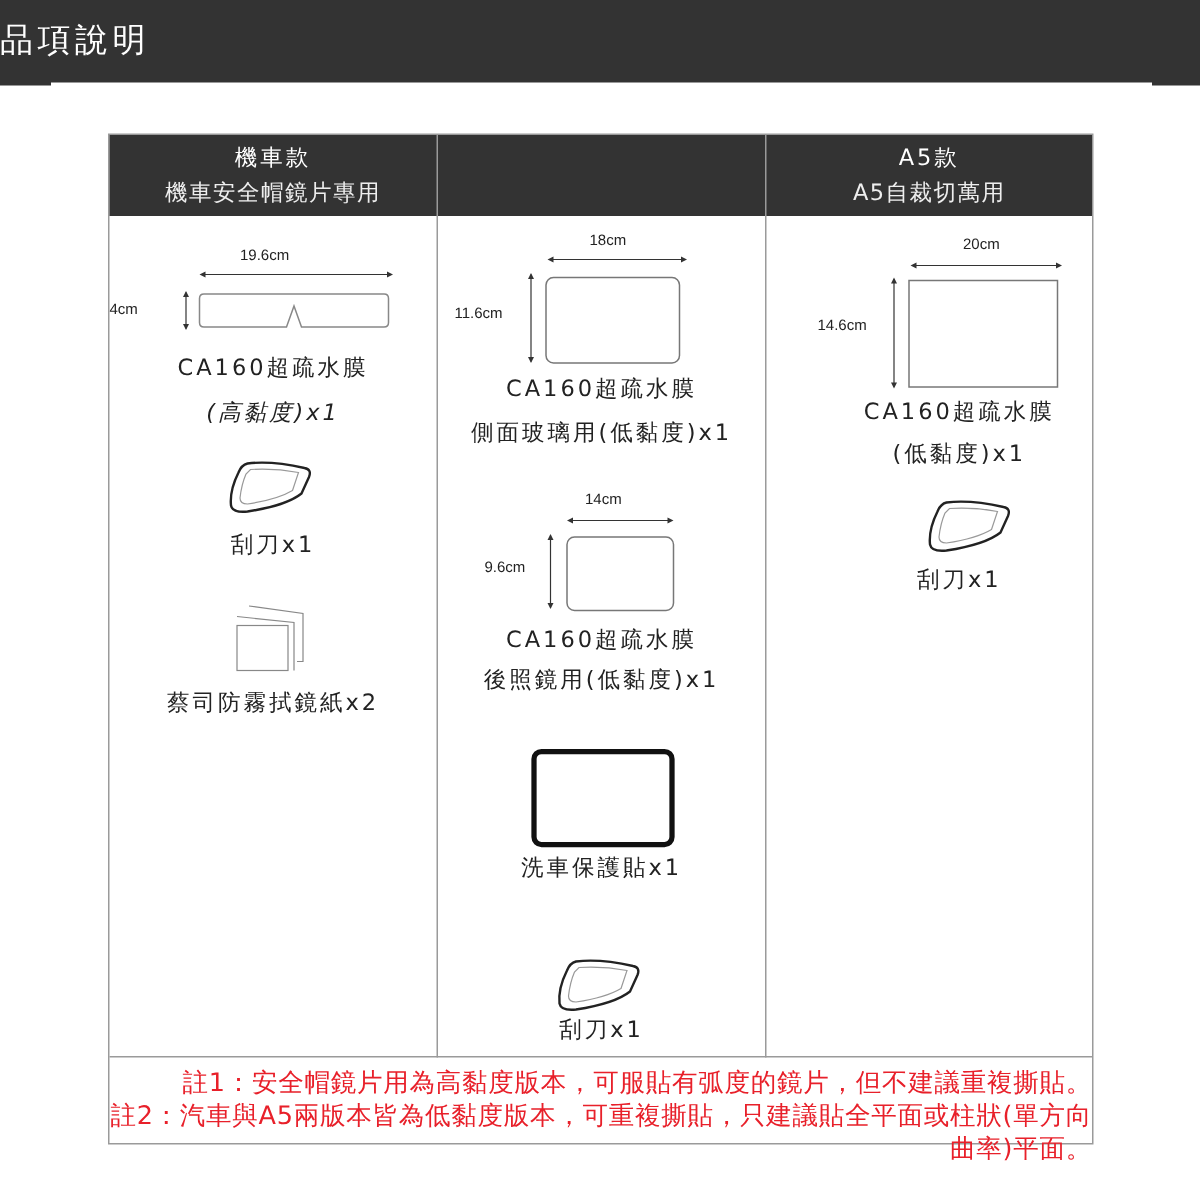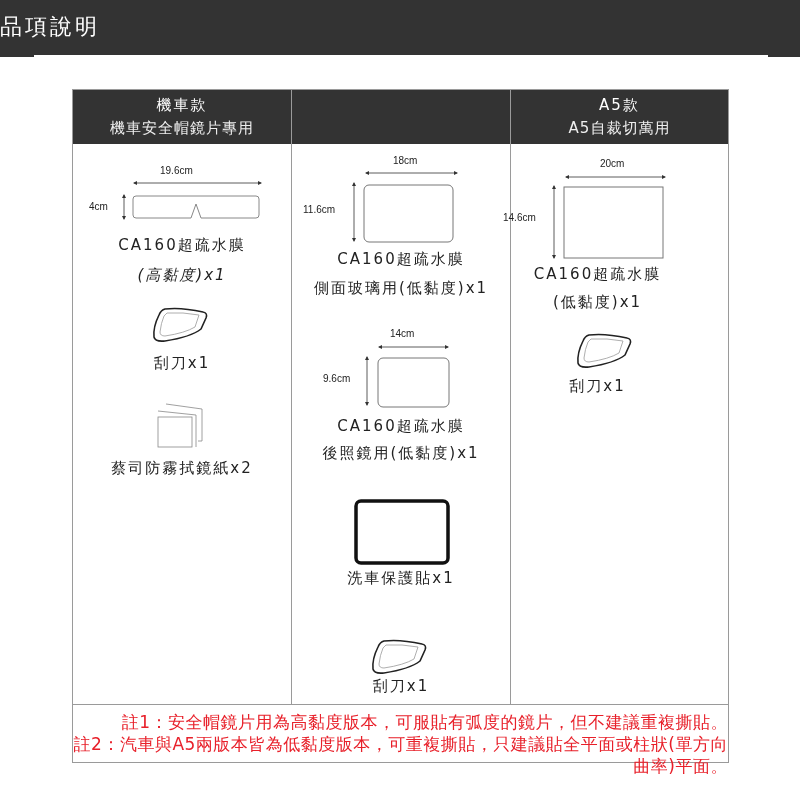--- a/index.html
+++ b/index.html
@@ -49,21 +49,21 @@
   <div class="vdiv" style="left:437px;"></div>
   <div class="hdiv"></div>
 
   <div class="col" style="left:0;width:218px;">
     <div class="dim" style="left:87px;top:21px;">19.6cm</div>
     <svg style="left:60px;top:36px;" width="130" height="6">
       <line x1="1" y1="3" x2="128" y2="3" stroke="#333" stroke-width="0.8"></line>
       <polygon points="0,3 4,1 4,5" fill="#333"></polygon>
         <polygon points="129,3 125,1 125,5" fill="#333"></polygon>
     </svg>
-    <div class="dim" style="left:16px;top:57px;">4cm</div>
+    <div class="dim" style="left:0;top:57px;">4cm</div>
     <svg style="left:48px;top:50px;" width="6" height="26">
       <line x1="3" y1="1" x2="3" y2="25" stroke="#333" stroke-width="0.8"></line>
       <polygon points="3,0 1,4 5,4" fill="#333"></polygon>
         <polygon points="3,26 1,22 5,22" fill="#333"></polygon>
     </svg>
     <svg style="left:59px;top:51px;" width="128" height="24">
       <path d="M4,1 H124 Q127,1 127,4 V20 Q127,23 124,23 H69 L64,9 L59,23 H4 Q1,23 1,20 V4 Q1,1 4,1 Z" fill="#fff" stroke="#888" stroke-width="1"></path>
     </svg>
     <div class="item-text" style="top:89px;">CA160超疏水膜</div>
     <div class="item-text" style="top:119px;font-style:italic;">(高黏度)x1</div>
@@ -124,21 +124,21 @@
     </svg>
     <div class="item-text" style="top:422px;">洗車保護貼x1</div>
 
     <svg style="left:78px;top:495px;" width="58" height="36">
       <path d="M14,2 Q30,0 52,5 Q57,6 55,11 L50,22 Q40,30 14,34 Q4,35 3,30 Q2,20 8,8 Q10,3 14,2 Z" fill="#fff" stroke="#222" stroke-width="1.6"></path>
       <path d="M16,6 Q32,5 48,8 L44,20 Q34,26 14,29 Q9,29 9,25 Q10,16 13,9 Z" fill="none" stroke="#999" stroke-width="0.8"></path>
     </svg>
     <div class="item-text" style="top:530px;">刮刀x1</div>
   </div>
 
-  <div class="col" style="left:416px;width:217px;">
+  <div class="col" style="left:458px;width:217px;">
     <div class="dim" style="left:111px;top:14px;">20cm</div>
     <svg style="left:76px;top:30px;" width="102" height="6">
       <line x1="1" y1="3" x2="100" y2="3" stroke="#333" stroke-width="0.8"></line>
       <polygon points="0,3 4,1 4,5" fill="#333"></polygon>
         <polygon points="101,3 97,1 97,5" fill="#333"></polygon>
     </svg>
     <div class="dim" style="left:14px;top:68px;">14.6cm</div>
     <svg style="left:62px;top:41px;" width="6" height="74">
       <line x1="3" y1="1" x2="3" y2="73" stroke="#333" stroke-width="0.8"></line>
       <polygon points="3,0 1,4 5,4" fill="#333"></polygon>

